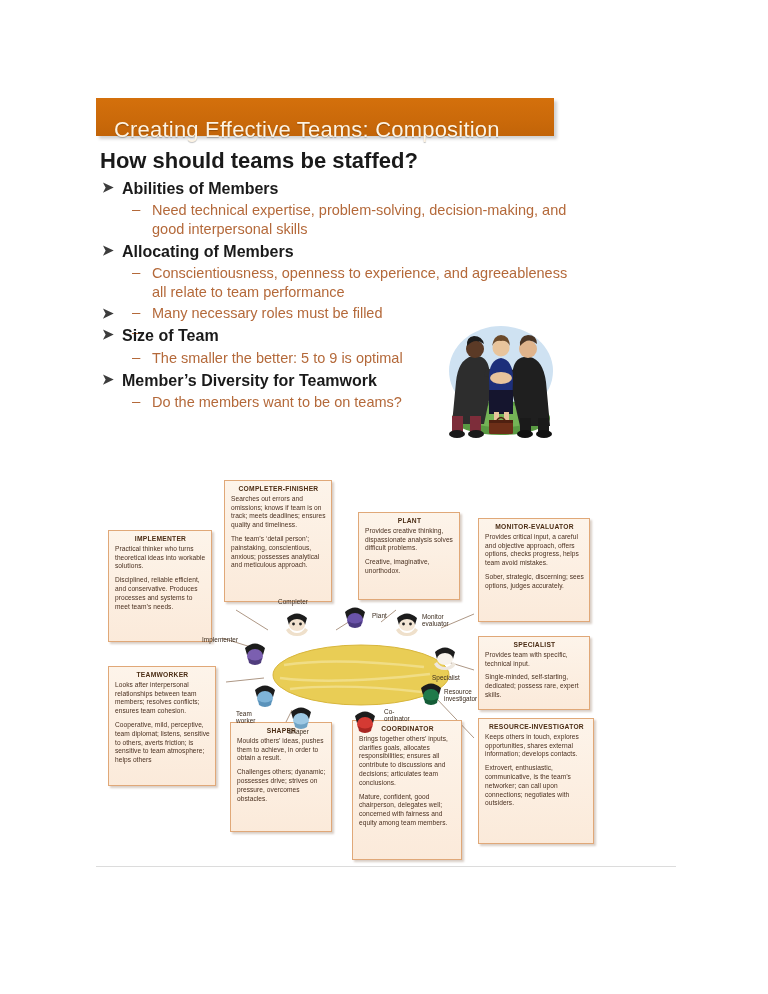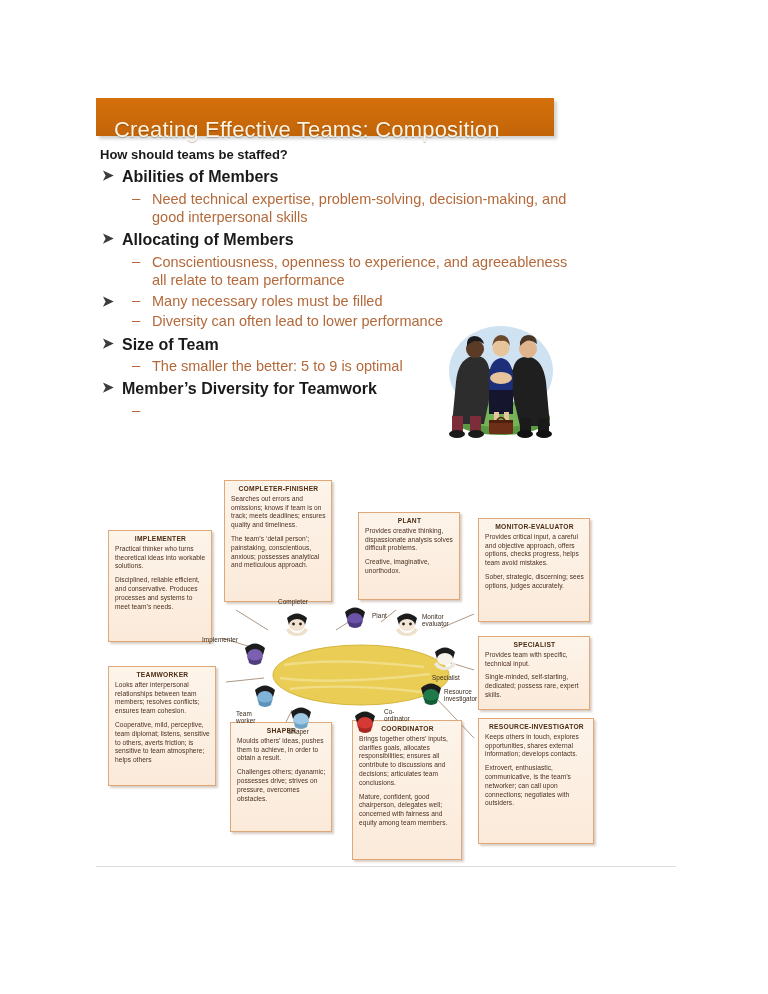--- a/index.html
+++ b/index.html
@@ -21,21 +21,21 @@
     position:absolute;left:18px;top:7px;
     font-size:22px;color:#fdf3e2;letter-spacing:.2px;
     text-shadow:0 1px 1px rgba(0,0,0,.25);
     white-space:nowrap;
     margin-top:12px;
   }
 
   
   .bullets{position:absolute;left:100px;top:146px;width:470px;}
   .lvl0{
-    font-size:13px;font-weight:bold;color:#1a1a1a;
+    font-size:22px;font-weight:bold;color:#1a1a1a;
     line-height:1.32;margin:0 0 2px 0;
   }
   .lvl1{
     position:relative;font-size:16px;font-weight:bold;color:#1a1a1a;
     padding-left:22px;line-height:1.34;margin:3px 0 1px 0;
   }
   .lvl1 .arrow{
     position:absolute;left:2px;top:0px;color:#3c3c3c;font-size:14px;
   }
   .lvl2{
@@ -116,38 +116,38 @@
 
     <div class="lvl1">
       <span class="arrow">➤</span>
     </div>
     <div class="lvl2">
       <span class="dash">–</span>
       <span>Many necessary roles must be filled</span>
     </div>
     <div class="lvl2">
       <span class="dash">–</span>
-      <span>Diversity can often lead to lower performance</span>
     </div>
 
     <div class="lvl1">
       <span class="arrow">➤</span>
       <span>Size of Team</span>
     </div>
     <div class="lvl2">
       <span class="dash">–</span>
       <span>The smaller the better: 5 to 9 is optimal</span>
     </div>
 
     <div class="lvl1">
       <span class="arrow">➤</span>
       <span>Member’s Diversity for Teamwork</span>
     </div>
     <div class="lvl2">
       <span class="dash">–</span>
+      <span>Do the members want to be on teams?</span>
     </div>
   </div>
 
   <div class="handshake">
     <svg width="118" height="124" viewBox="0 0 118 124">
       <ellipse cx="59" cy="55" rx="52" ry="45" fill="#cfe2f2"></ellipse>
       <ellipse cx="59" cy="102" rx="49" ry="17" fill="#5a9a43"></ellipse>
       <ellipse cx="59" cy="100" rx="40" ry="11" fill="#74b356"></ellipse>
 
       <path d="M10 108 L14 66 Q16 44 30 40 Q44 38 47 52 L50 70 L42 108 Z" fill="#2d2d2d"></path>

